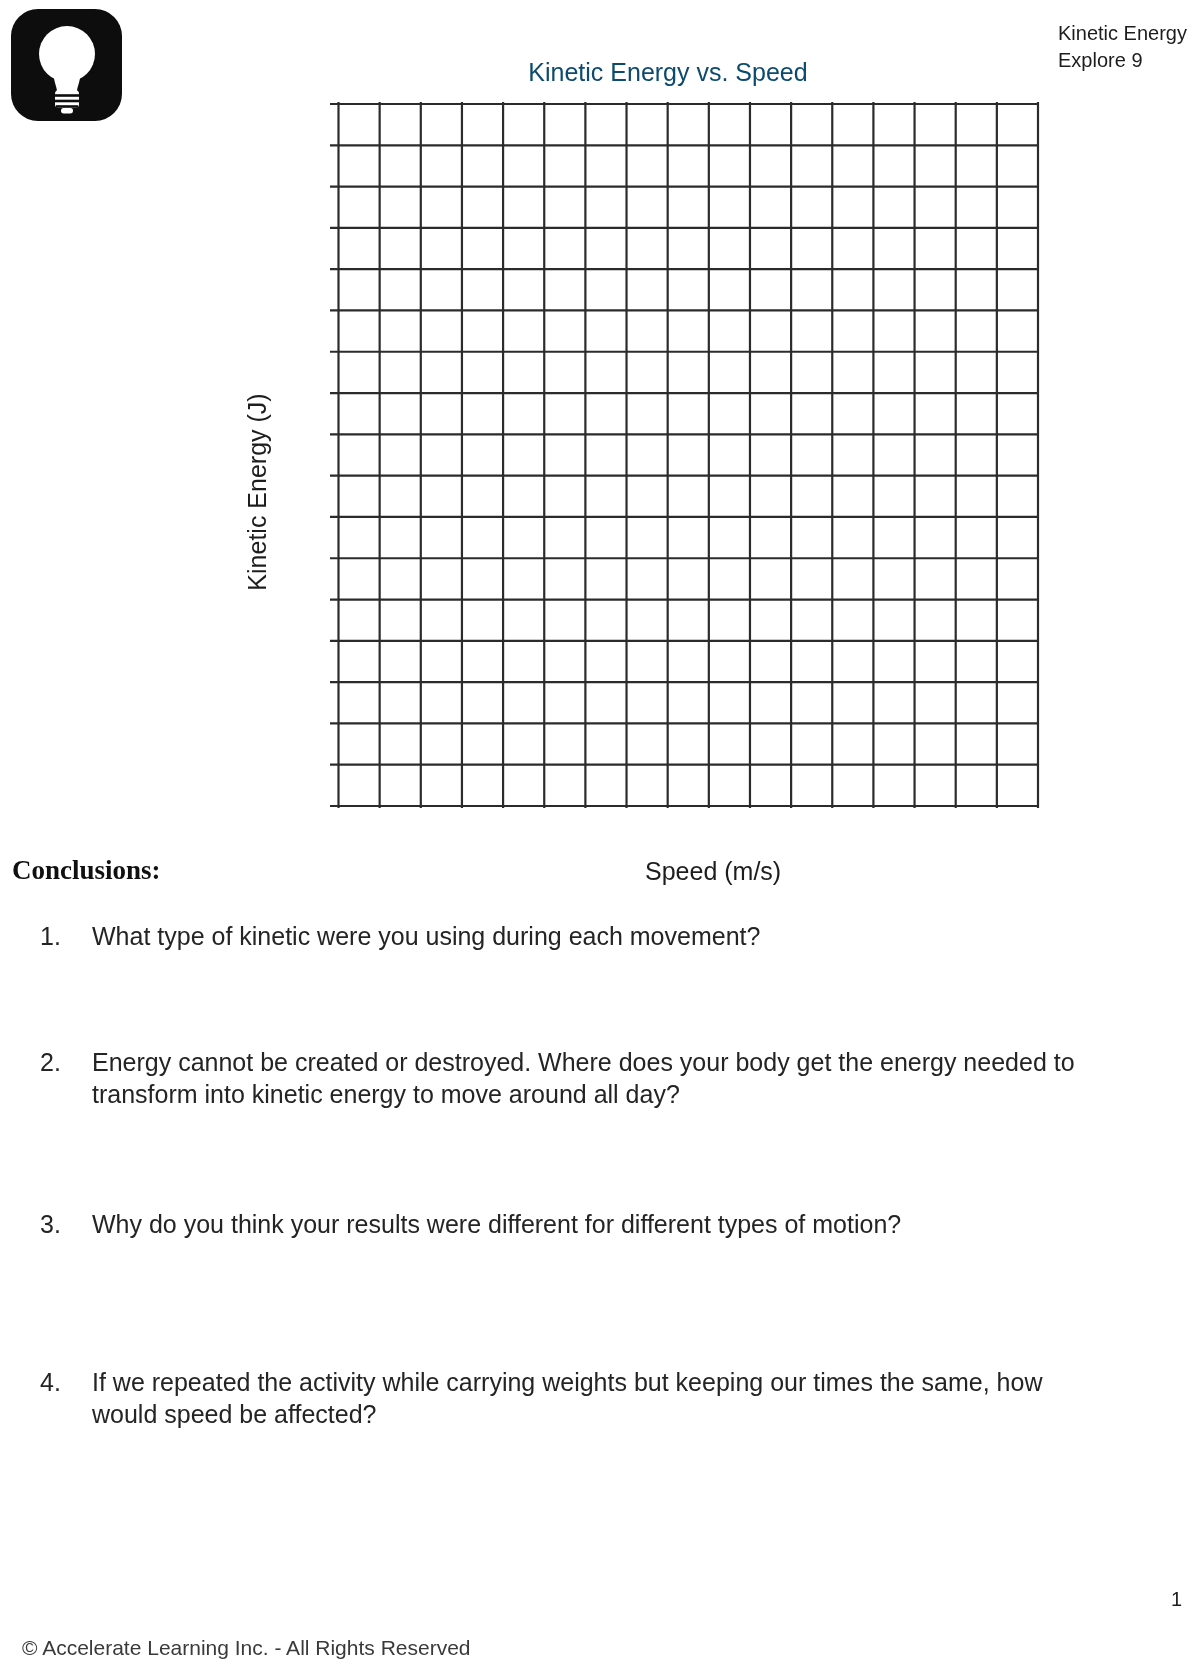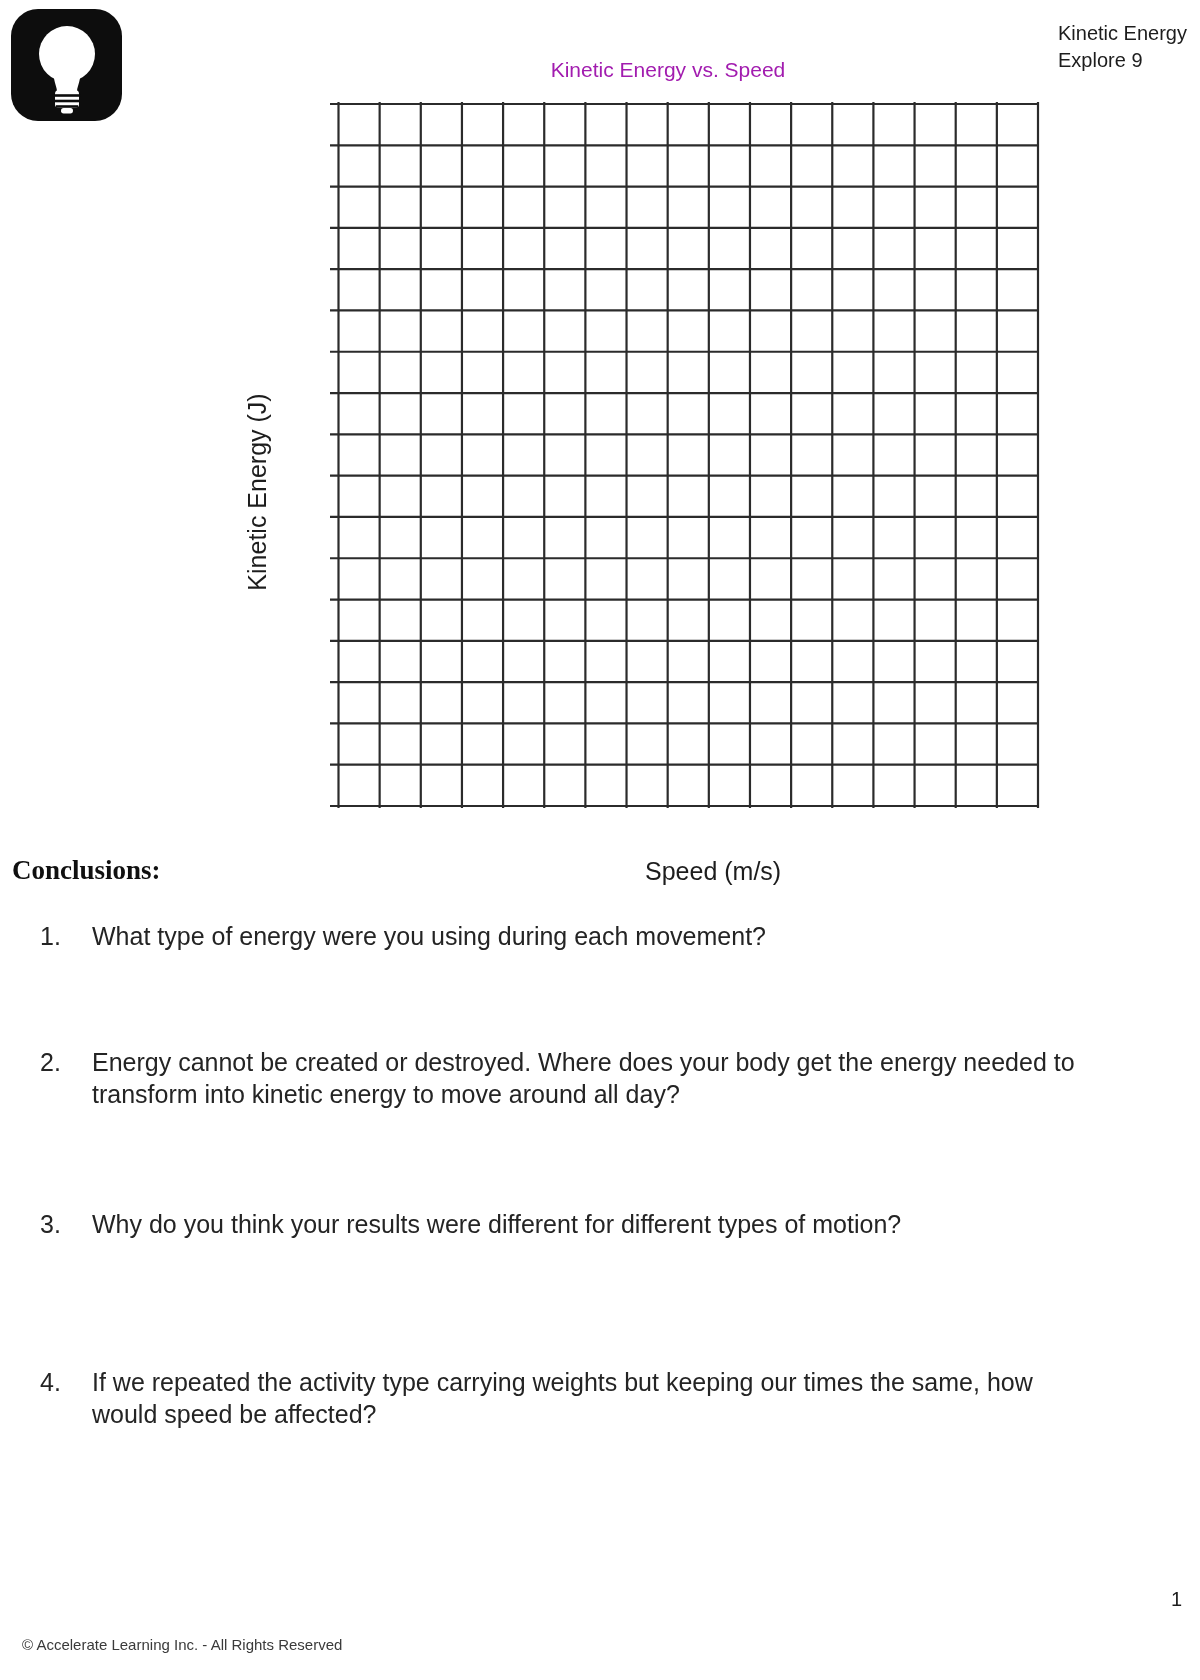--- a/index.html
+++ b/index.html
@@ -25,21 +25,21 @@
   .doc-header {
     right: 13px; top: 20px;
     text-align: left;
     font-size: 20px; line-height: 27px; color: #1d1d1d;
     white-space: nowrap;
   }
 
   
   .chart-title {
     left: 338px; top: 58px; width: 660px;
-    text-align: center; font-size: 21px; color: #a21caf;
+    text-align: center; font-size: 25px; color: #0c4a6e;
     white-space: nowrap;
   }
   .chart-grid-svg { left: 330px; top: 102px; width: 710px; height: 710px; }
   .ylabel {
     left: 257px; top: 492px;
     transform: translate(-50%, -50%) rotate(-90deg);
     font-size: 25px; color: #1d1d1d; white-space: nowrap;
   }
   .xlabel {
     left: 645px; top: 857px;
@@ -69,21 +69,21 @@
   .q4 { top: 1366px; }
   .followup {
     left: 92px; top: 1523px;
     font-size: 25px; line-height: 32px; color: #242424;
     white-space: nowrap;
   }
 
   
   .footer-copyright {
     left: 22px; top: 1636px;
-    font-size: 15px; color: #3a3a3a; white-space: nowrap;
+    font-size: 21px; color: #3a3a3a; white-space: nowrap;
   }
   .page-number {
     right: 18px; top: 1588px;
     font-size: 20px; color: #1d1d1d;
   }
 </style>
 </head>
 <body>
 
 <div class="page">
@@ -145,37 +145,37 @@
       <line x1="0" y1="662.7058823529412" x2="708.5" y2="662.7058823529412" stroke="#2b2b2b" stroke-width="2.2"></line>
       <line x1="0" y1="704" x2="708.5" y2="704" stroke="#2b2b2b" stroke-width="2.2"></line>
     </svg>
   <div class="abs ylabel">Kinetic Energy (J)</div>
   <div class="abs xlabel">Speed (m/s)</div>
 
   <div class="abs conclusions-heading">Conclusions:</div>
 
   <div class="abs question q1">
     <div class="q-num">1.</div>
-    <div class="q-text">What type of energy were you using during each movement?</div>
+    <div class="q-text">What type of kinetic were you using during each movement?</div>
   </div>
 
   <div class="abs question q2">
     <div class="q-num">2.</div>
     <div class="q-text">Energy cannot be created or destroyed. Where does your body get the energy needed to
 transform into kinetic energy to move around all day?</div>
   </div>
 
   <div class="abs question q3">
     <div class="q-num">3.</div>
     <div class="q-text">Why do you think your results were different for different types of motion?</div>
   </div>
 
   <div class="abs question q4">
     <div class="q-num">4.</div>
-    <div class="q-text">If we repeated the activity type carrying weights but keeping our times the same, how
+    <div class="q-text">If we repeated the activity while carrying weights but keeping our times the same, how
 would speed be affected?</div>
   </div>
 
 
   <div class="abs footer-copyright">© Accelerate Learning Inc. - All Rights Reserved</div>
   <div class="abs page-number">1</div>
 
 </div>
 
 </body></html>

